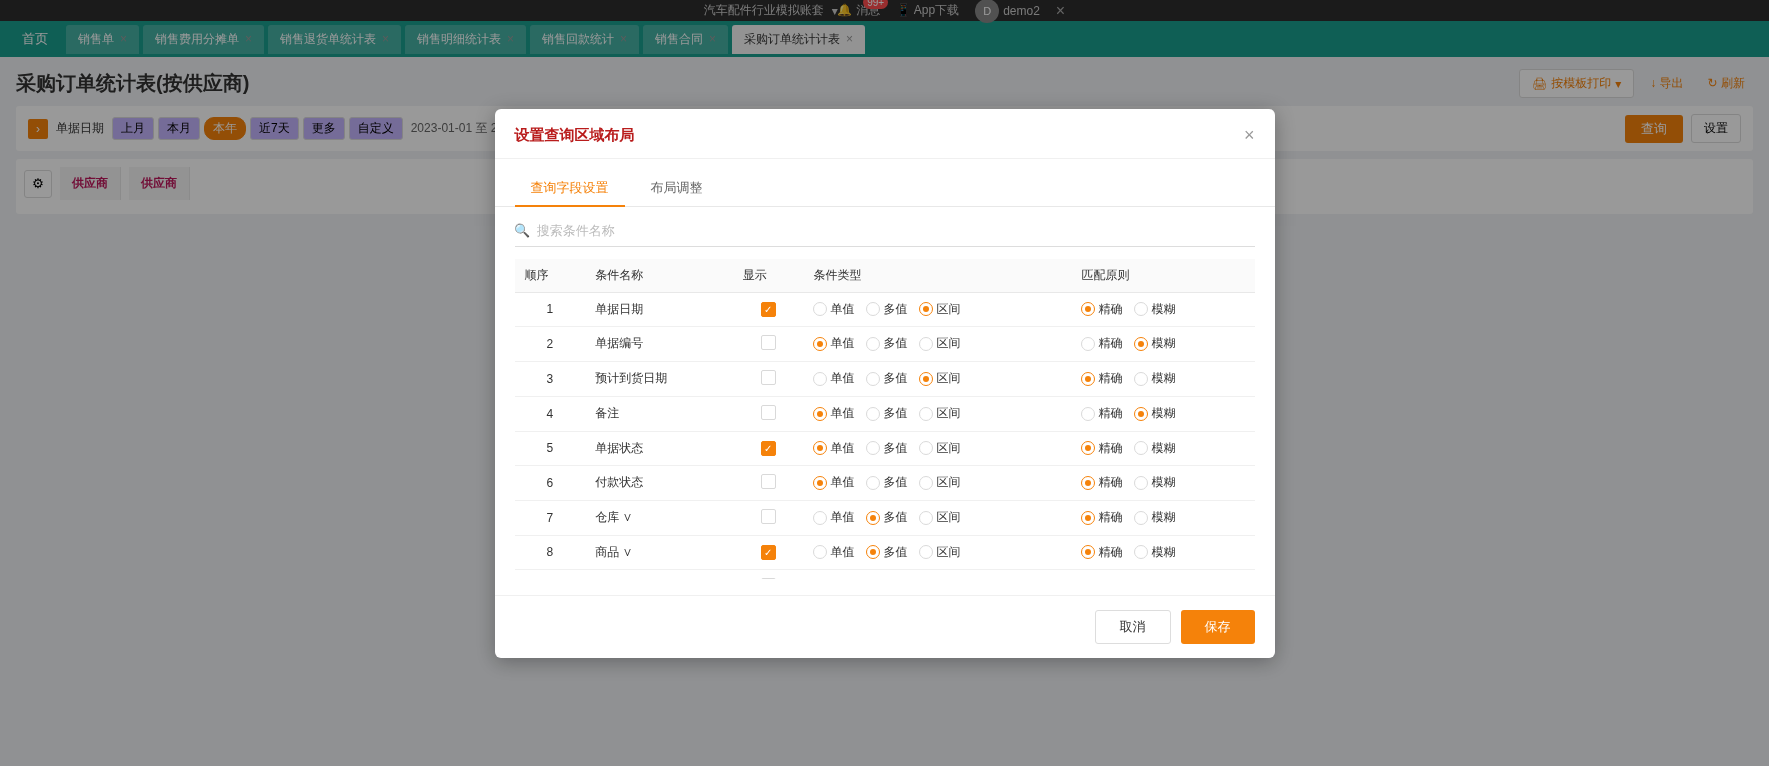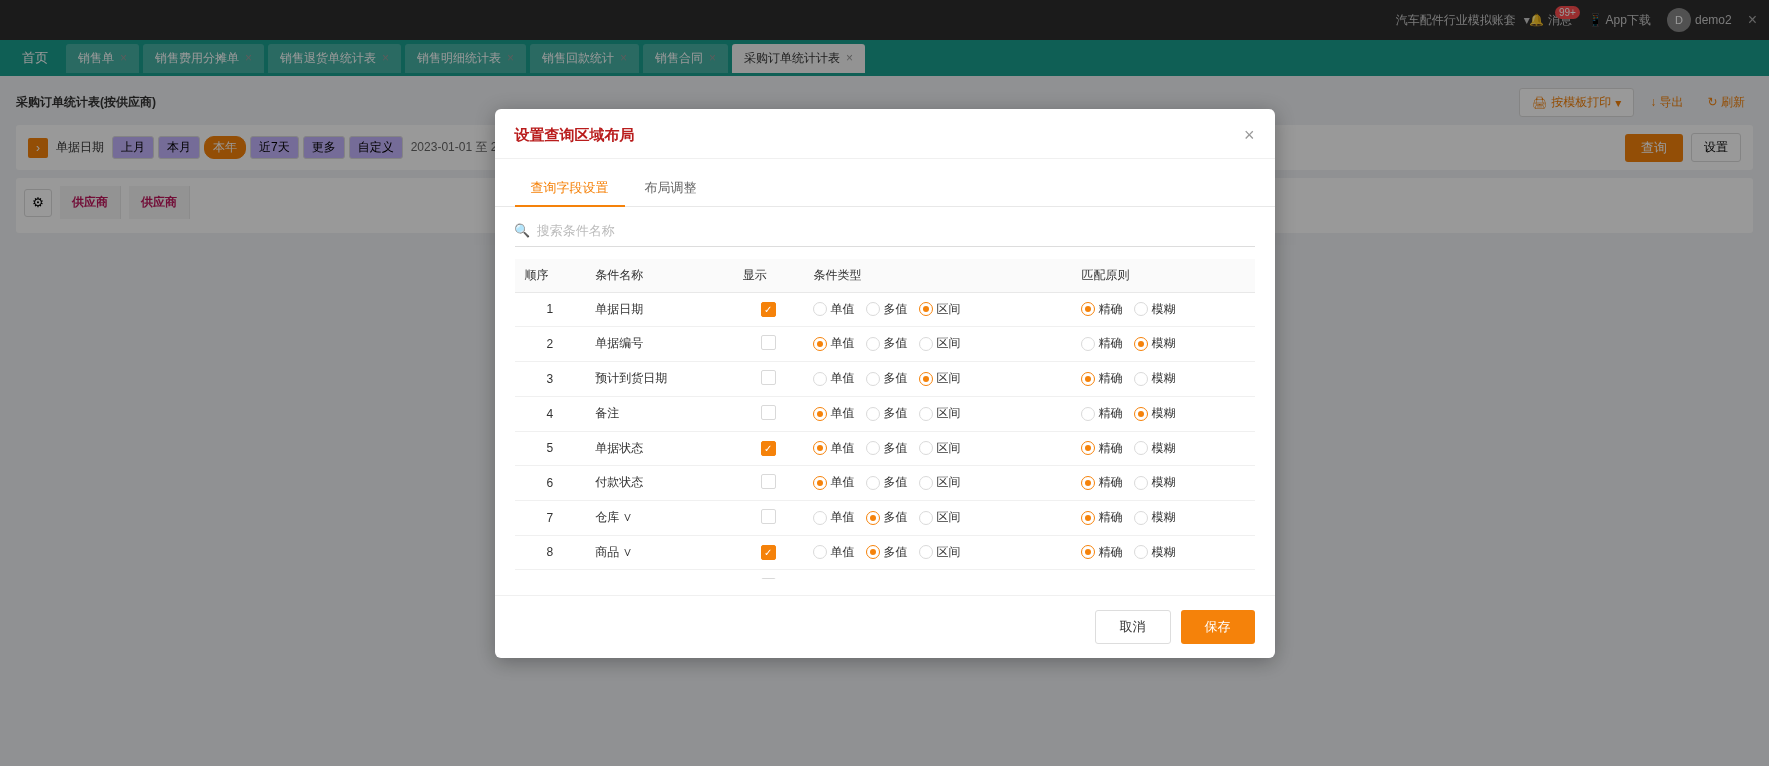--- a/index.html
+++ b/index.html
@@ -1,24 +1,24 @@
 <!DOCTYPE html>
 <html><head>
   <meta charset="utf-8">
   <style>
     * { box-sizing: border-box; margin: 0; padding: 0; }
     body { font-family: 'Microsoft YaHei', Arial, sans-serif; font-size: 13px; background: #f0f2f5; overflow: hidden; }
 
     
     .top-nav {
       background: #2d2d2d;
-      height: 40px;
-      display: flex;
-      align-items: center;
-      justify-content: flex-end;
+      height: 21px;
+      display: flex;
+      align-items: center;
+      justify-content: center;
       padding: 0 12px;
       color: #ccc;
     }
     .top-nav-left { display: flex; align-items: center; gap: 8px; font-size: 12px; }
     .top-nav-right { display: flex; align-items: center; gap: 16px; font-size: 12px; }
     .top-nav-right .notif { position: relative; cursor: pointer; }
     .badge {
       background: #ff4d4f;
       color: white;
       border-radius: 10px;
@@ -77,21 +77,21 @@
     .page-content {
       padding: 12px 16px;
       background: #f0f2f5;
     }
     .page-header {
       display: flex;
       align-items: center;
       justify-content: space-between;
       margin-bottom: 8px;
     }
-    .page-title { font-size: 12px; font-weight: bold; color: #333; }
+    .page-title { font-size: 20px; font-weight: bold; color: #333; }
     .page-actions { display: flex; gap: 8px; align-items: center; }
     .btn-print {
       border: 1px solid #ddd;
       background: white;
       padding: 5px 12px;
       border-radius: 3px;
       cursor: pointer;
       font-size: 12px;
       color: #f5820a;
       display: flex;
@@ -222,21 +222,21 @@
     .modal-close {
       background: none;
       border: none;
       font-size: 18px;
       color: #999;
       cursor: pointer;
     }
     .modal-tabs {
       display: flex;
       padding: 12px 20px 0;
-      gap: 4px;
+      gap: 10px;
       border-bottom: 1px solid #e8e8e8;
     }
     .modal-tab {
       padding: 8px 16px;
       cursor: pointer;
       font-size: 13px;
       color: #666;
       border-bottom: 2px solid transparent;
       margin-bottom: -1px;
     }

